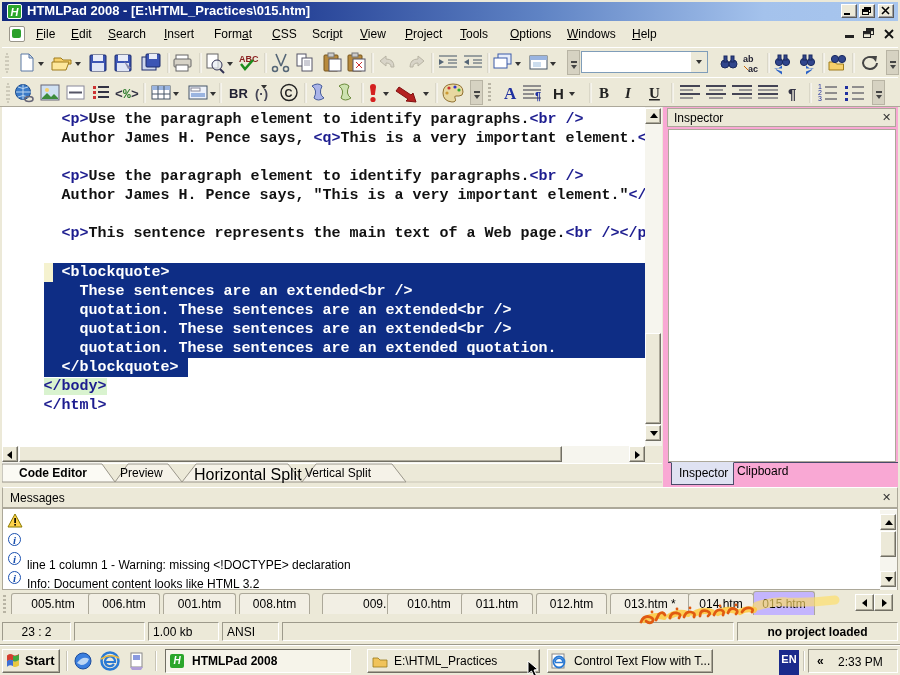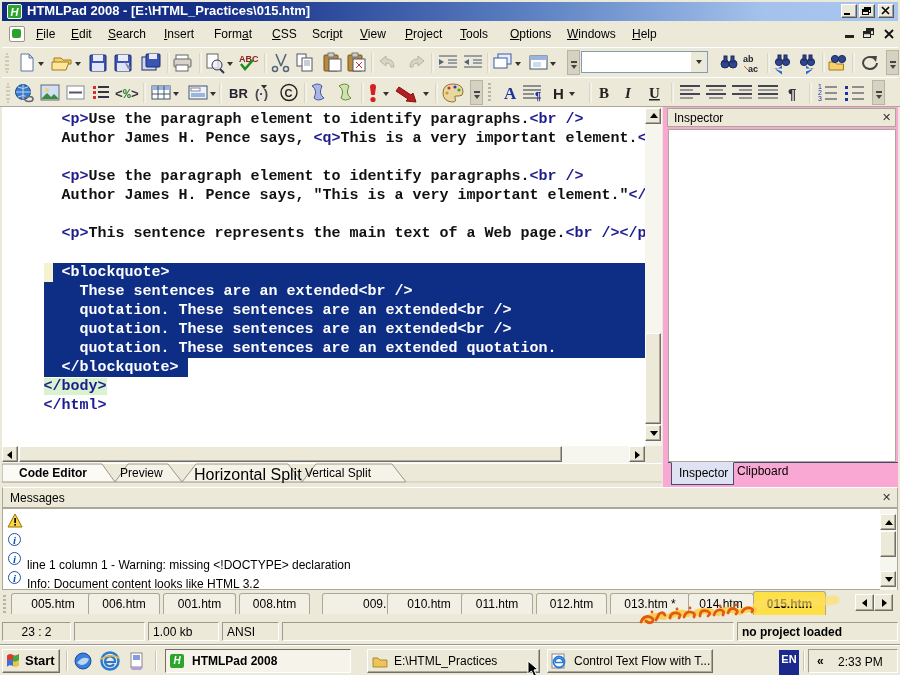--- a/index.html
+++ b/index.html
@@ -505,21 +505,21 @@
   <div class="ftab" style="left:11px;width:84px;">005.htm</div>
   <div class="ftab" style="left:88px;width:72px;">006.htm</div>
   <div class="ftab" style="left:163px;width:73px;">001.htm</div>
   <div class="ftab" style="left:239px;width:71px;">008.htm</div>
   <div class="ftab" style="left:322px;width:85px;padding-left:40px;">009.htm</div>
   <div class="ftab" style="left:387px;width:84px;">010.htm</div>
   <div class="ftab" style="left:461px;width:72px;">011.htm</div>
   <div class="ftab" style="left:536px;width:71px;">012.htm</div>
   <div class="ftab" style="left:610px;width:80px;">013.htm *</div>
   <div class="ftab" style="left:688px;width:66px;">014.htm</div>
-  <div class="ftab" style="left:753px;width:73px;background:#fde047;font-weight:bold;top:1px;height:24px;padding-top:5px;z-index:5;">015.htm</div>
+  <div class="ftab" style="left:753px;width:62px;background:#c4b5fd;font-weight:normal;top:1px;height:24px;padding-top:5px;z-index:5;">015.htm</div>
   <div class="tkbtn" style="left:855px;top:4px;width:19px;height:17px;"></div>
   <div class="abs arr" style="left:862px;top:9px;border-top:4px solid transparent;border-bottom:4px solid transparent;border-right:5px solid #000;"></div>
   <div class="tkbtn" style="left:874px;top:4px;width:19px;height:17px;"></div>
   <div class="abs arr" style="left:882px;top:9px;border-top:4px solid transparent;border-bottom:4px solid transparent;border-left:5px solid #000;"></div>
 </div>
 
 <svg class="abs" width="210" height="38" style="left:632px;top:594px;z-index:30">
   <path d="M125,12 q16,-5 30,-4 q22,1 48,-2" fill="none" stroke="#ffdf66" stroke-width="9" stroke-linecap="round" opacity="0.65"></path>
   <g stroke="#ffc93c" stroke-width="6" fill="none" stroke-linecap="round" opacity="0.85">
     <path d="M12,26 q10,-6 20,-3 M38,22 q8,-5 18,-2 M62,20 q8,-5 18,-2 M86,19 q8,-5 18,-2 M108,18 q6,-4 14,-2"></path>
@@ -539,21 +539,21 @@
 <svg class="abs" width="14" height="18" style="left:527px;top:660px;z-index:40">
     <path d="M1,1 L1,14 L4.5,11 L7,16.5 L9.5,15.5 L7,10 L11,9.5 Z" fill="#000" stroke="#fff" stroke-width="1"></path>
   </svg>
 
 <div class="abs" id="statusbar">
   <div class="spanel" style="left:2px;width:69px;text-align:center;">23 : 2</div>
   <div class="spanel" style="left:74px;width:71px;"></div>
   <div class="spanel" style="left:148px;width:71px;">1.00 kb</div>
   <div class="spanel" style="left:222px;width:57px;">ANSI</div>
   <div class="spanel" style="left:282px;width:452px;"></div>
-  <div class="spanel" style="left:737px;width:161px;font-weight:bold;">no project loaded</div>
+  <div class="spanel" style="left:737px;width:161px;font-weight:bold;text-align:center;">no project loaded</div>
 </div>
 
 <div class="abs" id="taskbar">
   <div class="tkbtn" style="left:2px;width:58px;font-weight:bold;font-size:13px;padding:3px 0 0 22px;">Start</div>
   <svg width="18" height="17" style="position:absolute;left:5px;top:6px">
       <g transform="skewY(-8)">
         <path d="M2,4 q3,-2 6,0 q3,2 6,0 l0,5 q-3,2 -6,0 q-3,-2 -6,0 z" fill="#d43f2f"></path>
         <path d="M2,10 q3,-2 6,0 q3,2 6,0 l0,5 q-3,2 -6,0 q-3,-2 -6,0 z" fill="#3f6fd4" transform="translate(0,-0.5)"></path>
         <path d="M2,4 q3,-2 6,0 l0,5.5 q-3,-2 -6,0 z" fill="#d43f2f"></path>
         <path d="M8,4.5 q3,2 6,0 l0,5.5 q-3,2 -6,0 z" fill="#3fa73f"></path>

